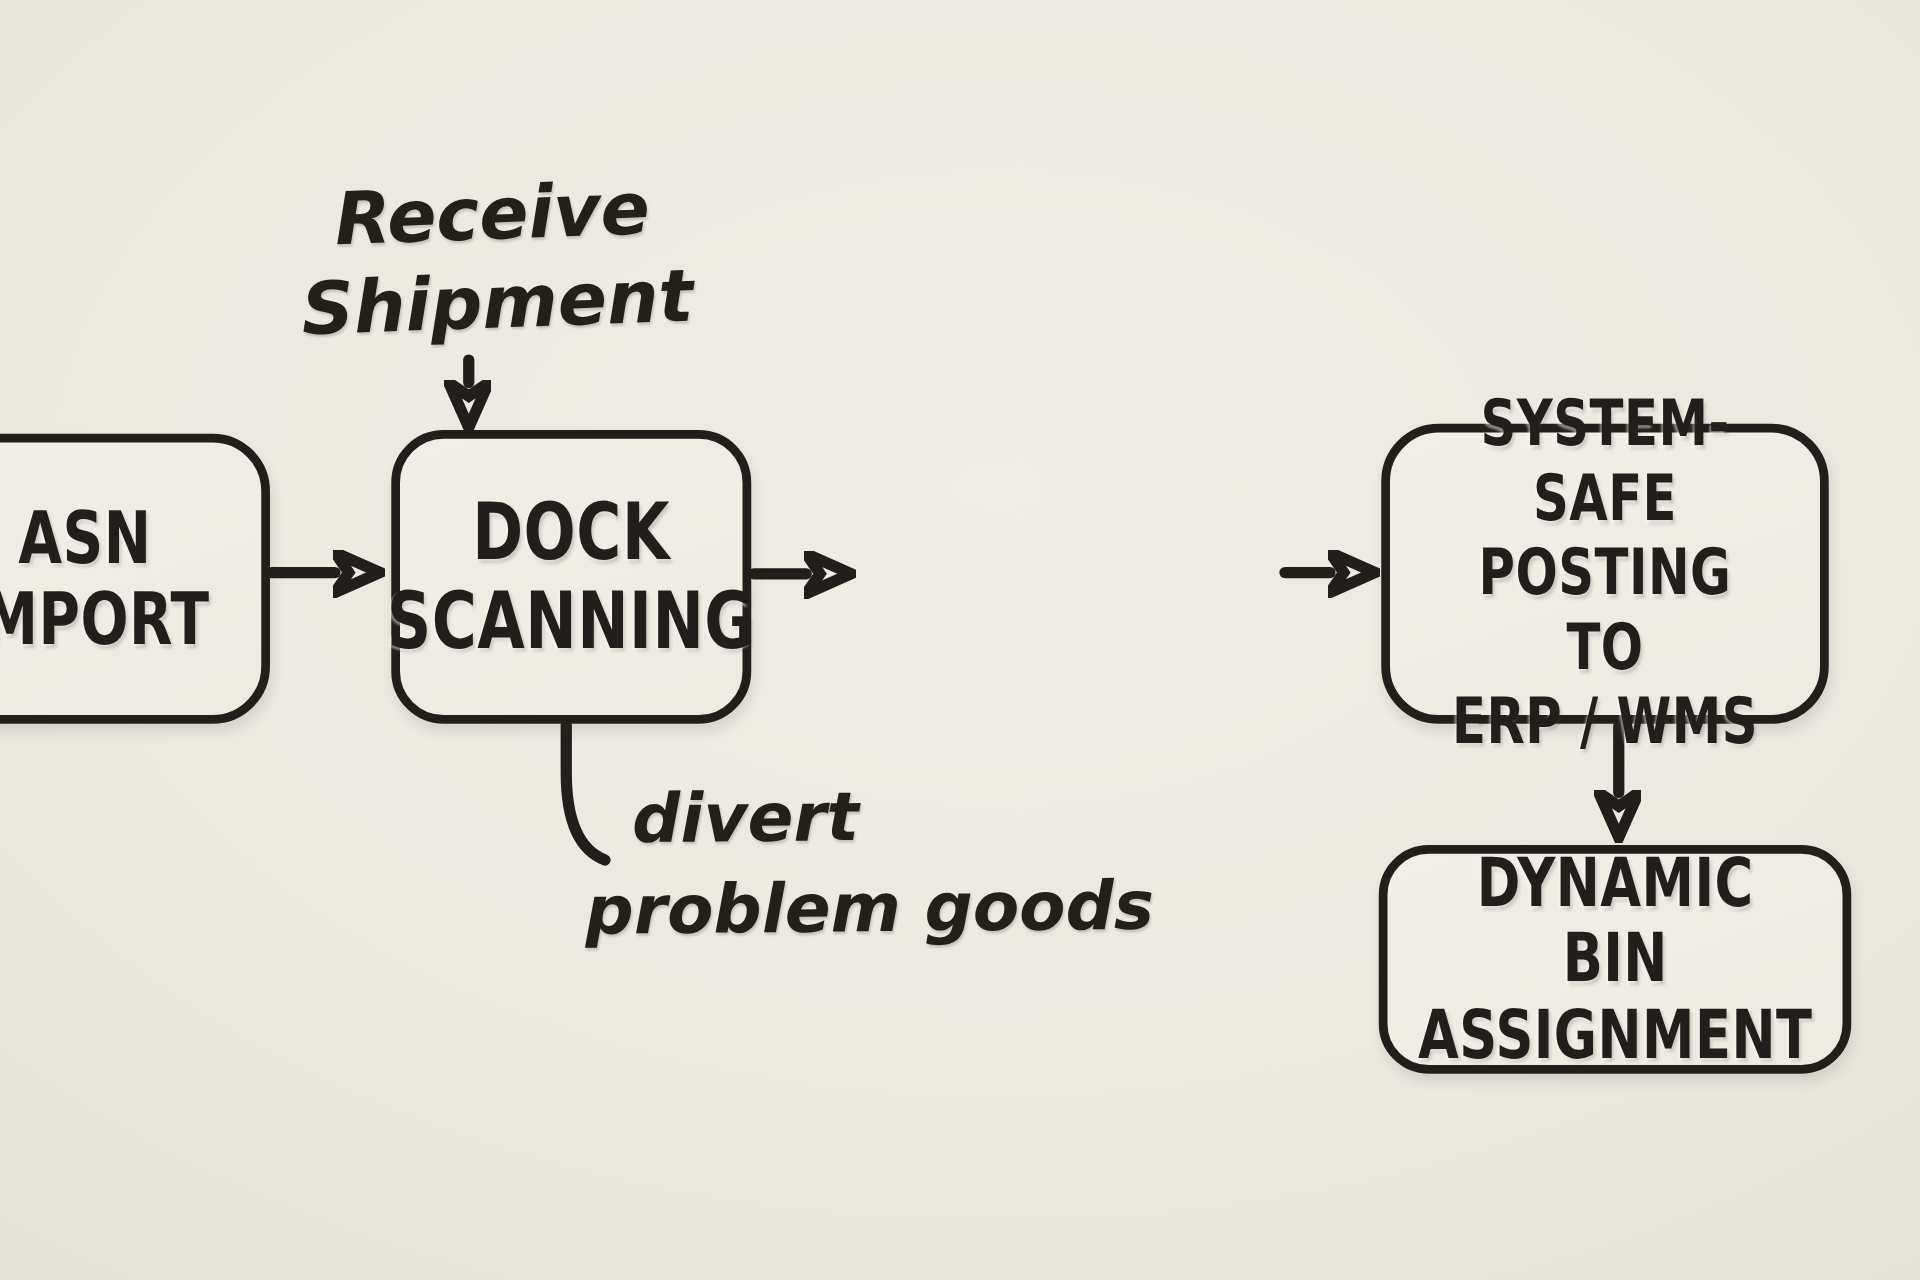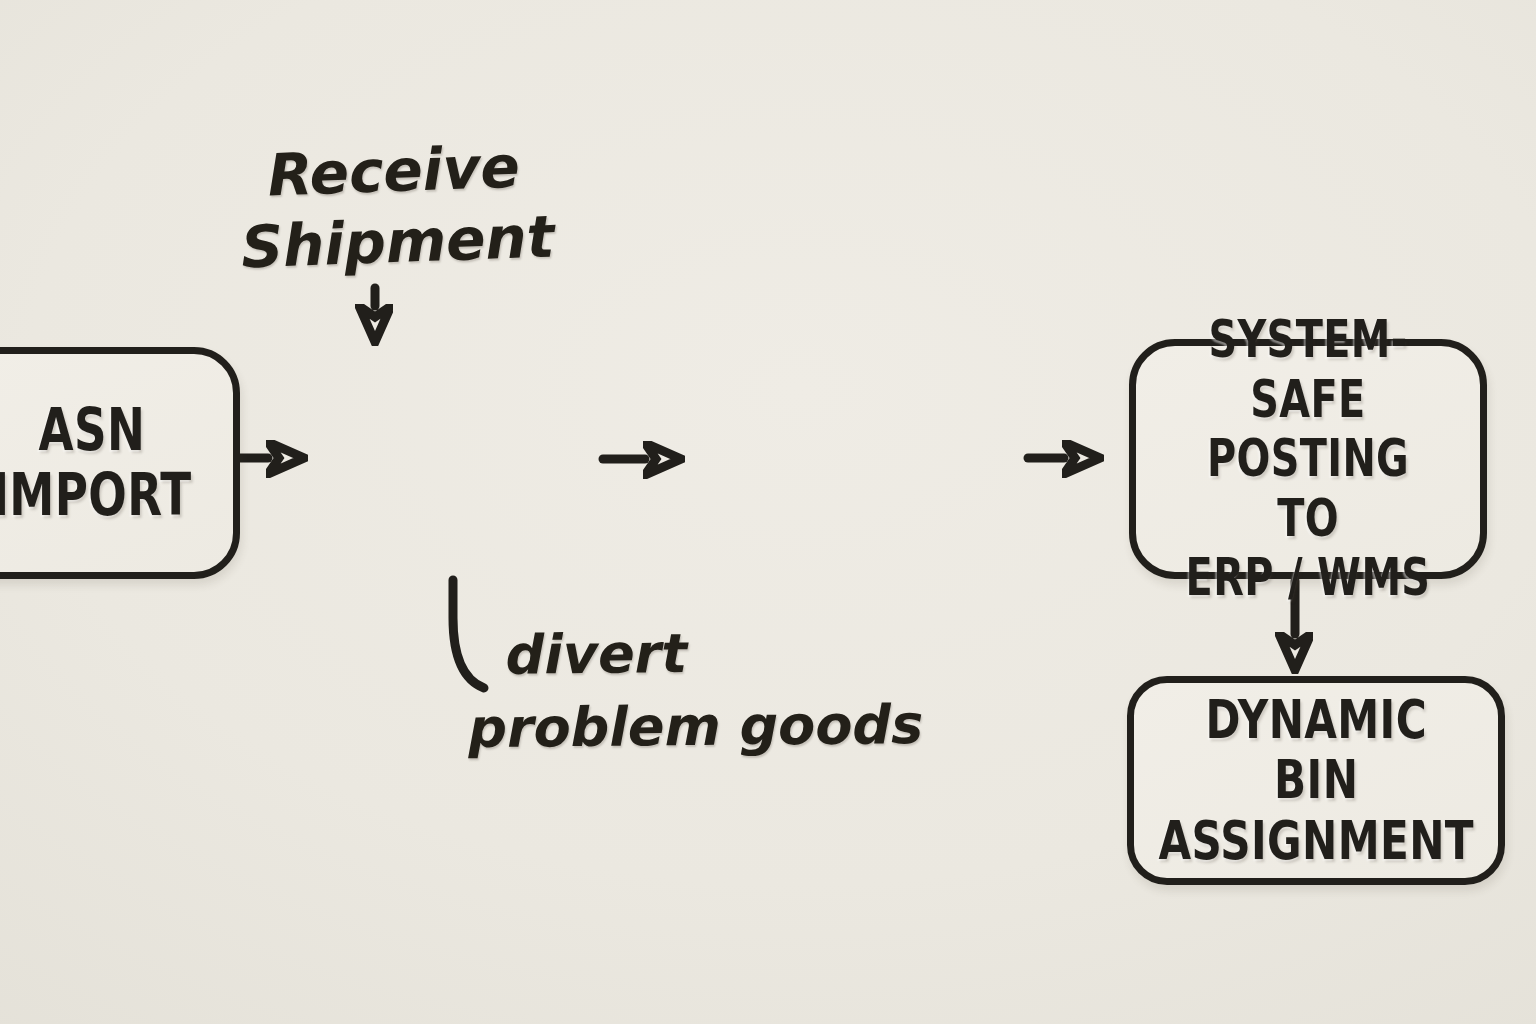--- a/index.html
+++ b/index.html
@@ -19,42 +19,41 @@
   
   .node {
     position: absolute;
     box-sizing: border-box;
     border: 7px solid #211f1b;
     background: linear-gradient(160deg, #f1eee7 0%, #edeae2 100%);
     display: flex;
     align-items: center;
     justify-content: center;
     box-shadow: 2px 6px 9px rgba(70, 62, 48, 0.12);
-    margin-left: 24px;
   }
   .node-label {
     display: block;
     white-space: pre-line;
     text-align: center;
     font-weight: bold;
     color: #211f1b;
     transform: scaleX(0.78);
     line-height: 1.12;
     letter-spacing: 0.5px;
     text-shadow: -2px 2px 2px rgba(255,255,255,0.45), 2px 3px 3px rgba(60,52,40,0.20);
   }
   .node-asn      { left: -80px;  top: 347px; width: 296px; height: 232px; border-radius: 46px; }
   .node-asn .node-label { font-size: 58px; }
   .node-dock     { left: 313px;  top: 344px; width: 288px; height: 235px; border-radius: 42px; }
   .node-dock .node-label { font-size: 63px; }
   .node-exception{ left: 685px;  top: 342px; width: 341px; height: 239px; border-radius: 46px; }
   .node-exception .node-label { font-size: 62px; }
   .node-system   { left: 1105px; top: 339px; width: 358px; height: 240px; border-radius: 46px; }
   .node-system .node-label { font-size: 51px; line-height: 1.17; }
-  .node-dynamic  { left: 1103px; top: 676px; width: 378px; height: 209px; border-radius: 40px; }
+  .node-dynamic  { left: 1103px; top: 676px; width: 378px; height: 183px; border-radius: 40px; }
   .node-dynamic .node-label { font-size: 54px; }
   
   .annotation {
     position: absolute;
     font-family: "DejaVu Sans", sans-serif;
     font-style: italic;
     font-weight: bold;
     color: #232019;
     text-shadow: 1px 2px 2px rgba(60,52,40,0.22);
   }
@@ -102,20 +101,24 @@
     <path d="M1028,458 H1064" marker-end="url(#arrowhead)"></path>
     <path d="M1295,581 V634" marker-end="url(#arrowhead)"></path>
     <path d="M453,580 V618 Q453,676 484,688"></path>
   </svg>
 
   <div class="node node-asn">
     <span class="node-label">ASN
 IMPORT</span>
   </div>
 
+  <div class="node node-dock">
+    <span class="node-label">DOCK
+SCANNING</span>
+  </div>
 
 
   <div class="node node-system">
     <span class="node-label">SYSTEM-SAFE
 POSTING TO
 ERP / WMS</span>
   </div>
 
   <div class="node node-dynamic">
     <span class="node-label">DYNAMIC BIN

